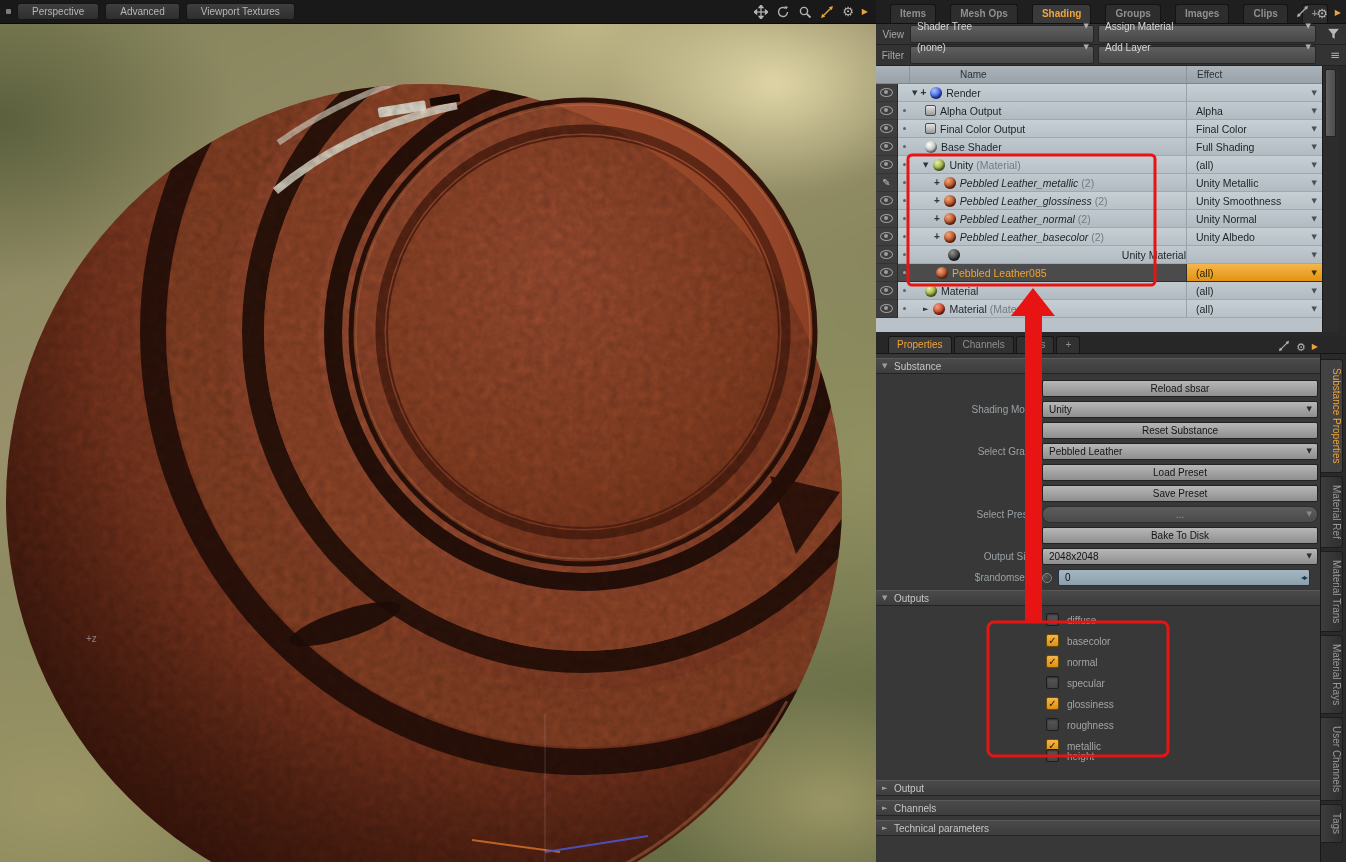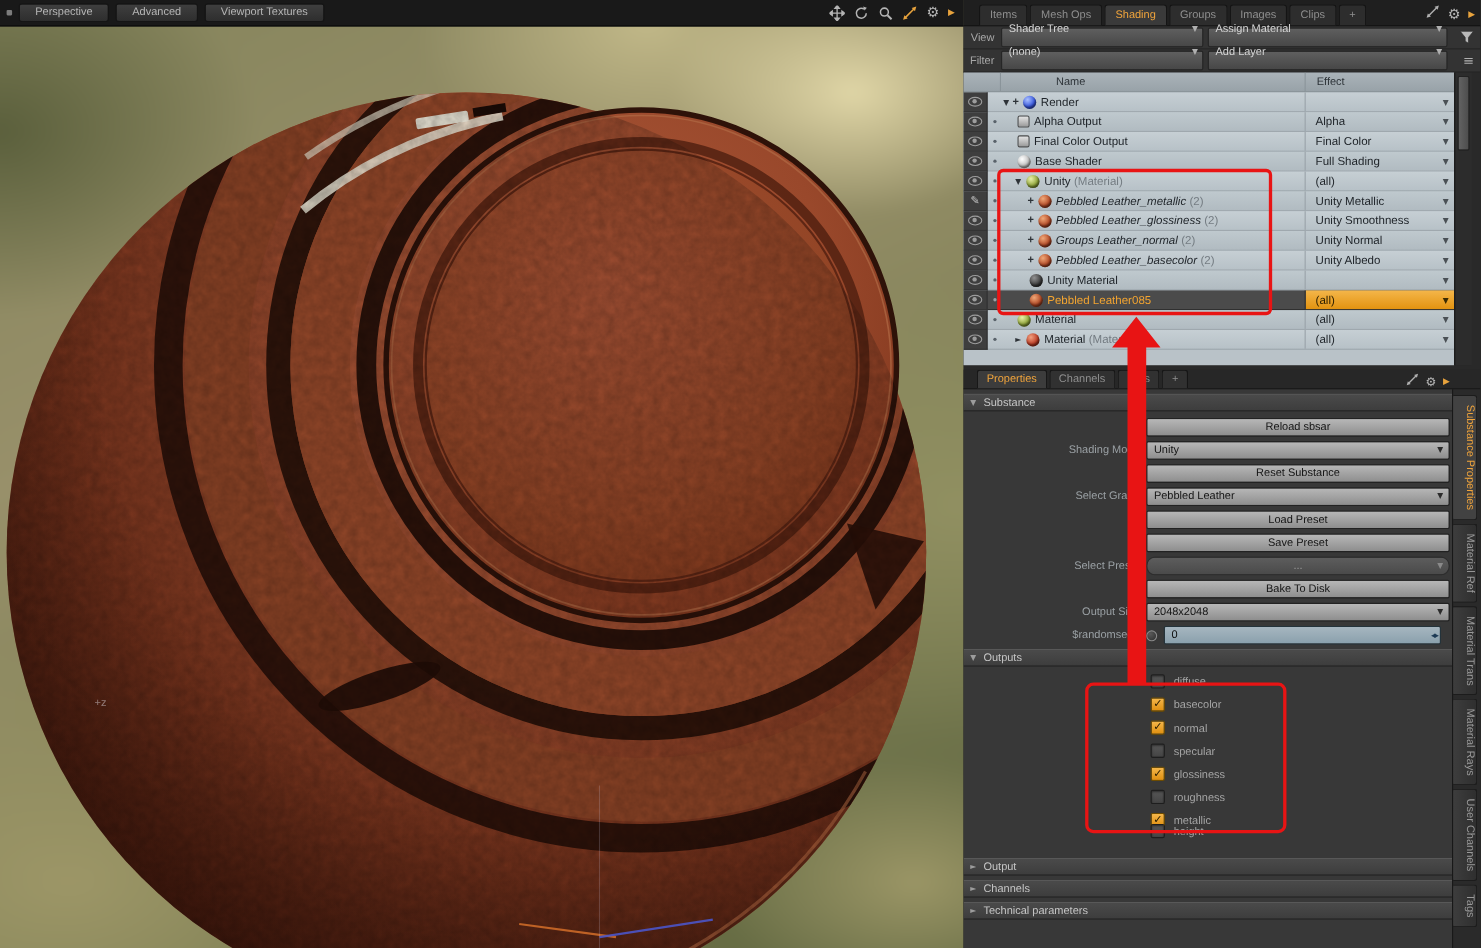--- a/index.html
+++ b/index.html
@@ -283,21 +283,21 @@
         </span>
         <span class="gear">⚙</span>
         <span class="flyout">▶</span>
       </div>
     </div>
   </div>
 
   <div class="rpanel">
 
     <div class="panel-tabs-bar">
-      <div id="panel-tabs" style="display:flex;gap:2px;align-items:flex-end;">
+      <div id="panel-tabs" style="display:flex;gap:14px;align-items:flex-end;font-weight:bold;">
           <div class="ptab">Items</div>
           <div class="ptab">Mesh Ops</div>
           <div class="ptab active">Shading</div>
           <div class="ptab">Groups</div>
           <div class="ptab">Images</div>
           <div class="ptab">Clips</div>
           <div class="ptab">+</div>
         </div>
     </div>
     <div class="bar-icons">
@@ -487,21 +487,21 @@
             <div class="cell-eye">
               <span class="eye"></span>
             </div>
             <div class="cell-rest">
               <div class="cell-dot">
                 <span class="mini-dot"></span>
               </div>
               <div class="cell-name" style="padding-left: 24px;">
                 <span class="plus">+</span>
                 <span class="orb orb-tex"></span>
-                <span class="tname it">Groups Leather_normal</span>
+                <span class="tname it">Pebbled Leather_normal</span>
                 <span class="tsuffix">(2)</span>
               </div>
               <div class="cell-effect">
                 <span class="eff-val">Unity Normal</span>
                 <span class="eff-arrow">▼</span>
               </div>
             </div>
           </div>
           <div class="trow">
             <div class="cell-eye">
@@ -524,21 +524,21 @@
             </div>
           </div>
           <div class="trow">
             <div class="cell-eye">
               <span class="eye"></span>
             </div>
             <div class="cell-rest">
               <div class="cell-dot">
                 <span class="mini-dot"></span>
               </div>
-              <div class="cell-name" style="padding-left: 24px;">
+              <div class="cell-name" style="padding-left: 36px; justify-content: space-between;">
                 <span class="orb orb-dark"></span>
                 <span class="tname">Unity Material</span>
               </div>
               <div class="cell-effect">
                 <span class="eff-val"></span>
                 <span class="eff-arrow">▼</span>
               </div>
             </div>
           </div>
           <div class="trow sel">

